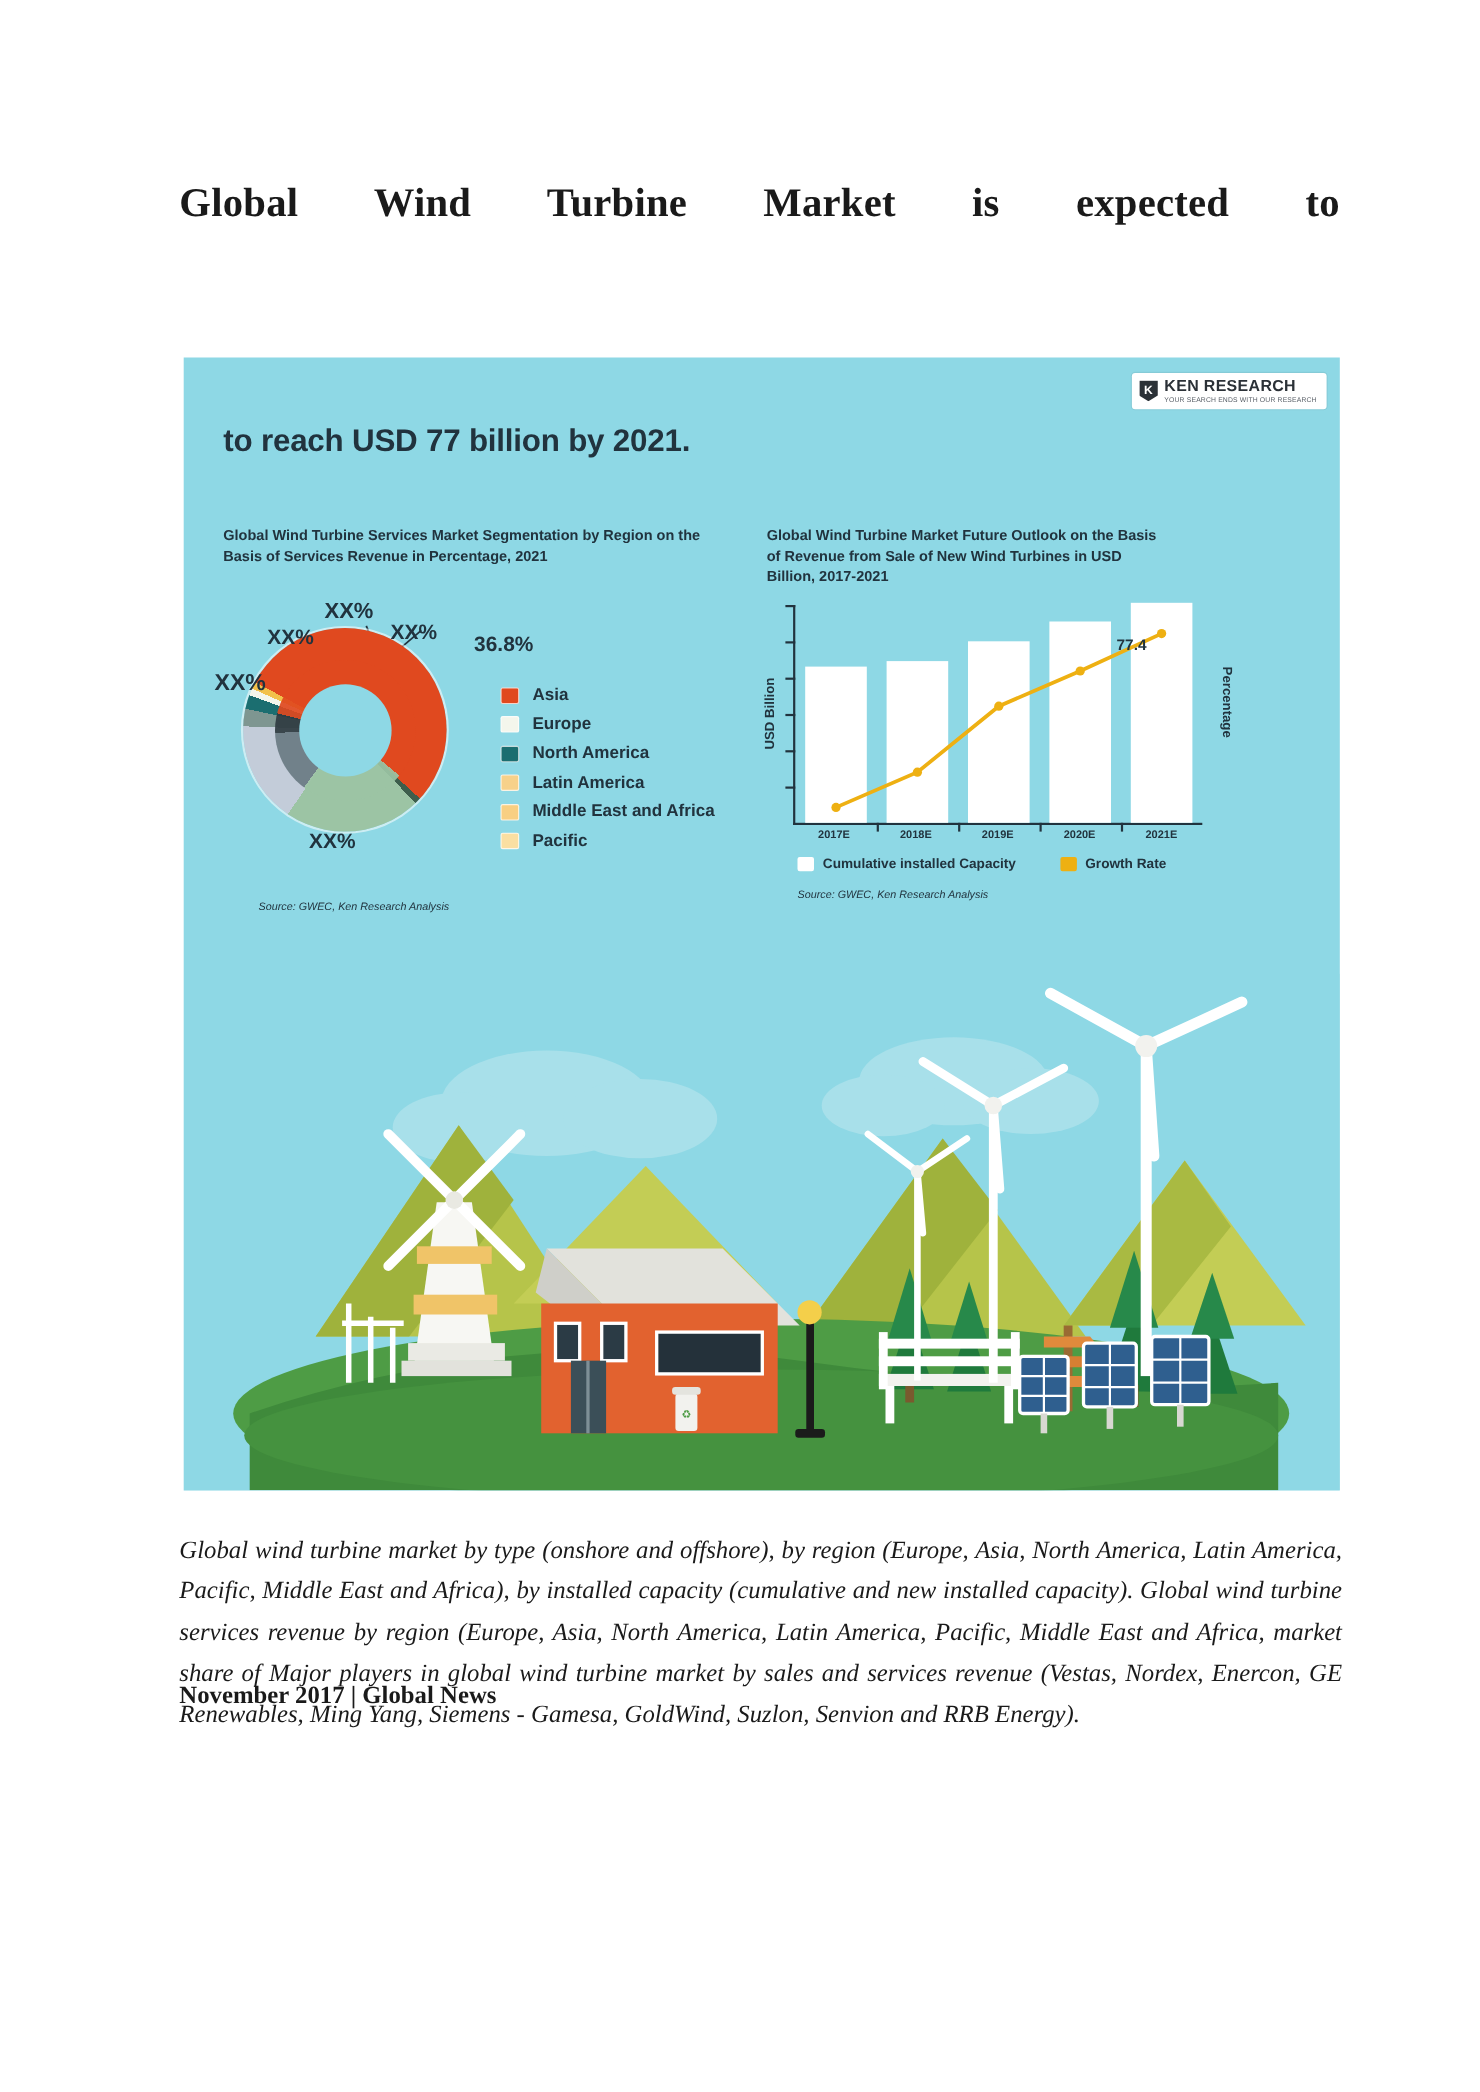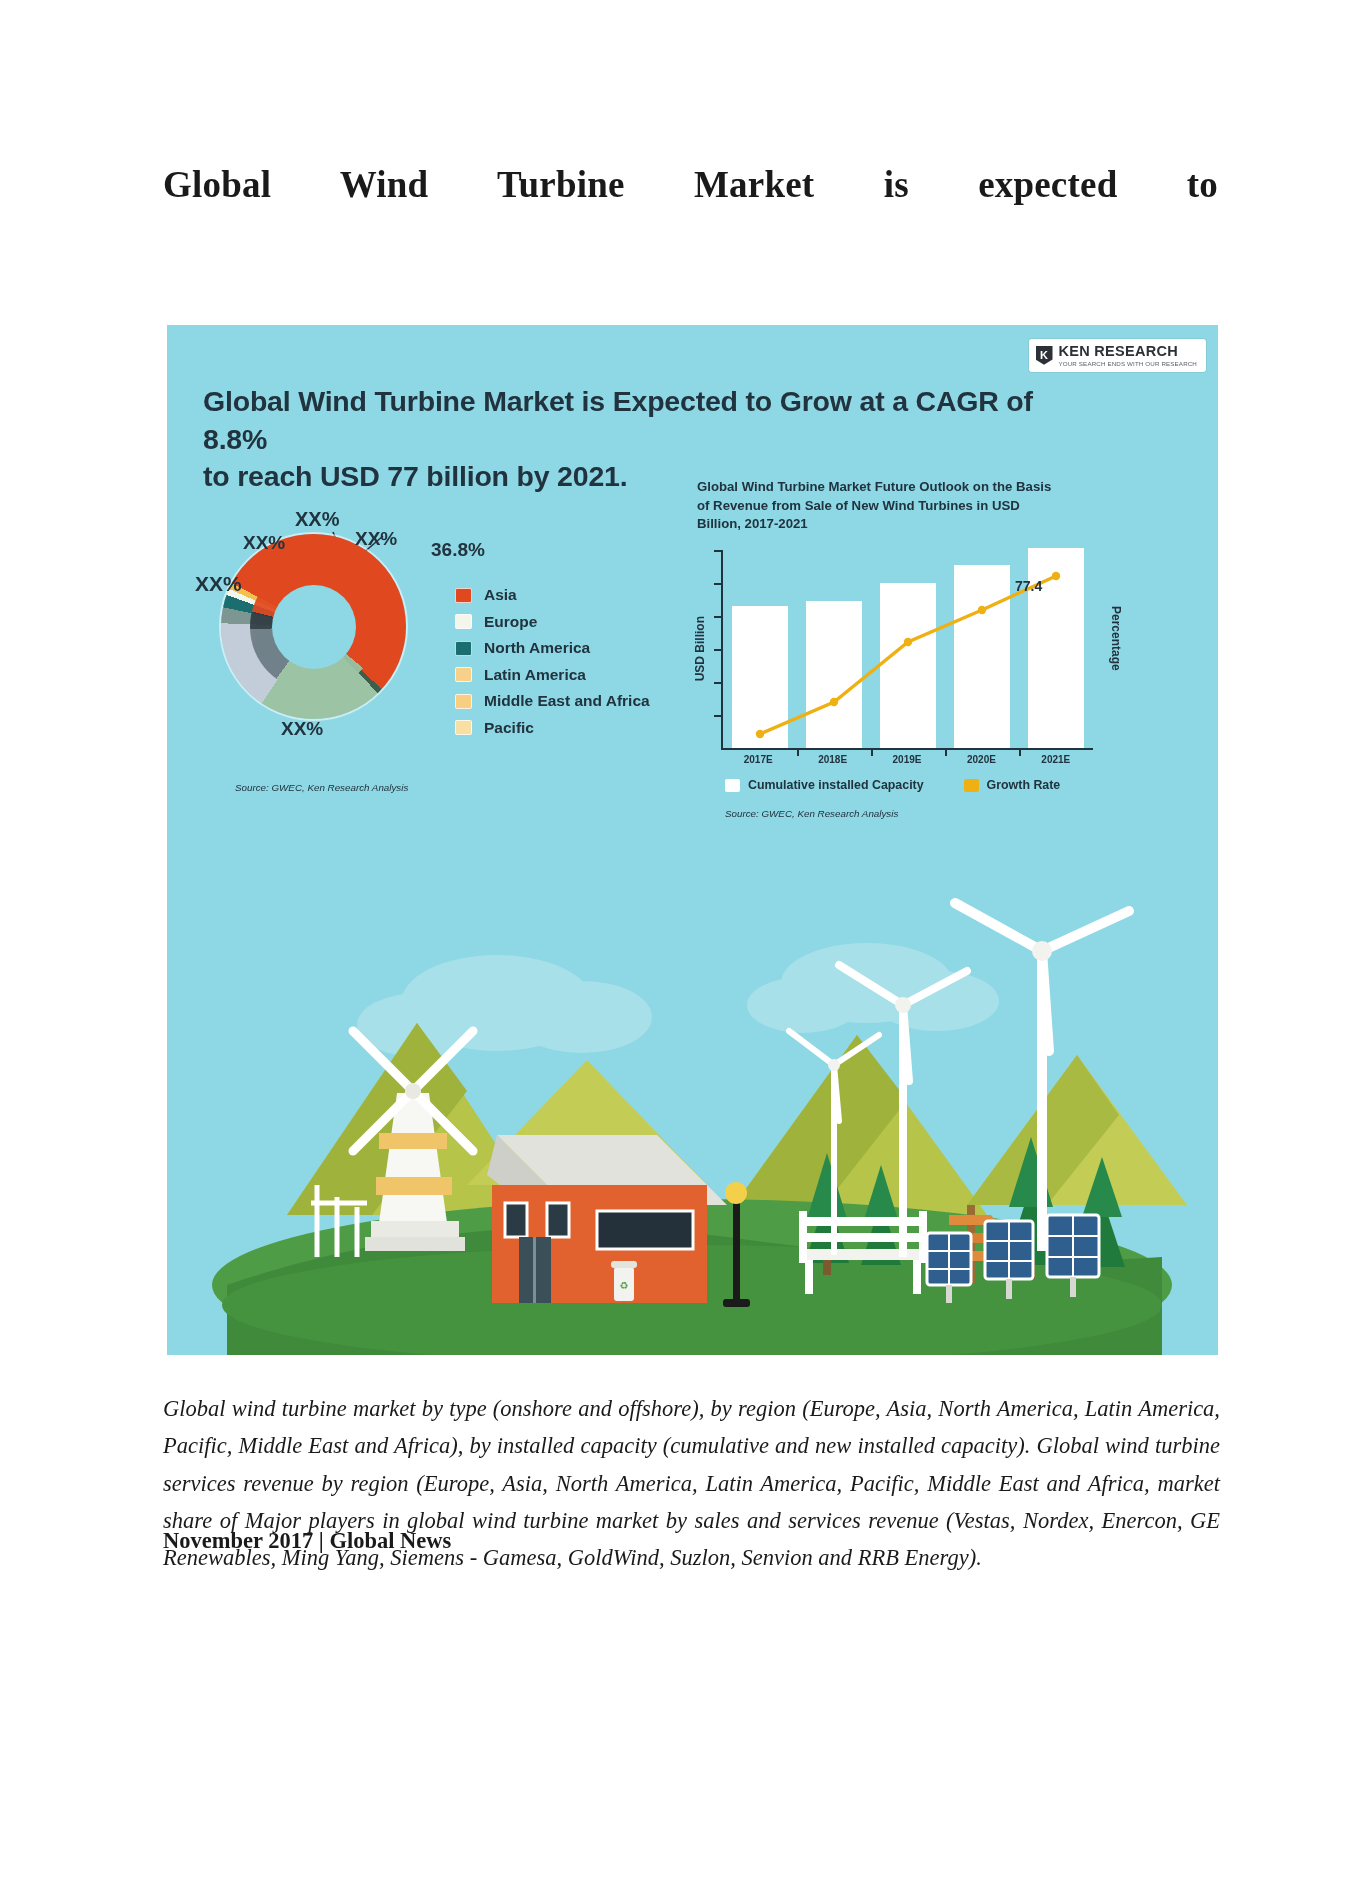--- a/index.html
+++ b/index.html
@@ -229,25 +229,29 @@
 
     <div class="brand">
       <div class="brand-mark">K</div>
       <div class="brand-text">
         <div class="brand-name">KEN RESEARCH</div>
         <div class="brand-tag">YOUR SEARCH ENDS WITH OUR RESEARCH</div>
       </div>
     </div>
 
     <div class="info-head">
-      <div>Global Wind Turbine Market is Expected to Grow at a CAGR of 8.8%</div>
       <div>to reach USD 77 billion by 2021.</div>
     </div>
 
     <div class="panel-left">
+      <div class="panel-title">
+
+        <div>Global Wind Turbine Services Market Segmentation by Region on the</div>
+        <div>Basis of Services Revenue in Percentage, 2021</div>
+      </div>
 
       <div class="donut-area">
 
         <svg class="leader" style="left:118px;top:32px;width:70px;height:40px" viewBox="0 0 70 40">
           <line x1="12" y1="4" x2="24" y2="34"></line>
           <line x1="62" y1="8" x2="34" y2="32"></line>
         </svg>
 
         <div class="donut-wrap">
           <div class="donut"></div>

